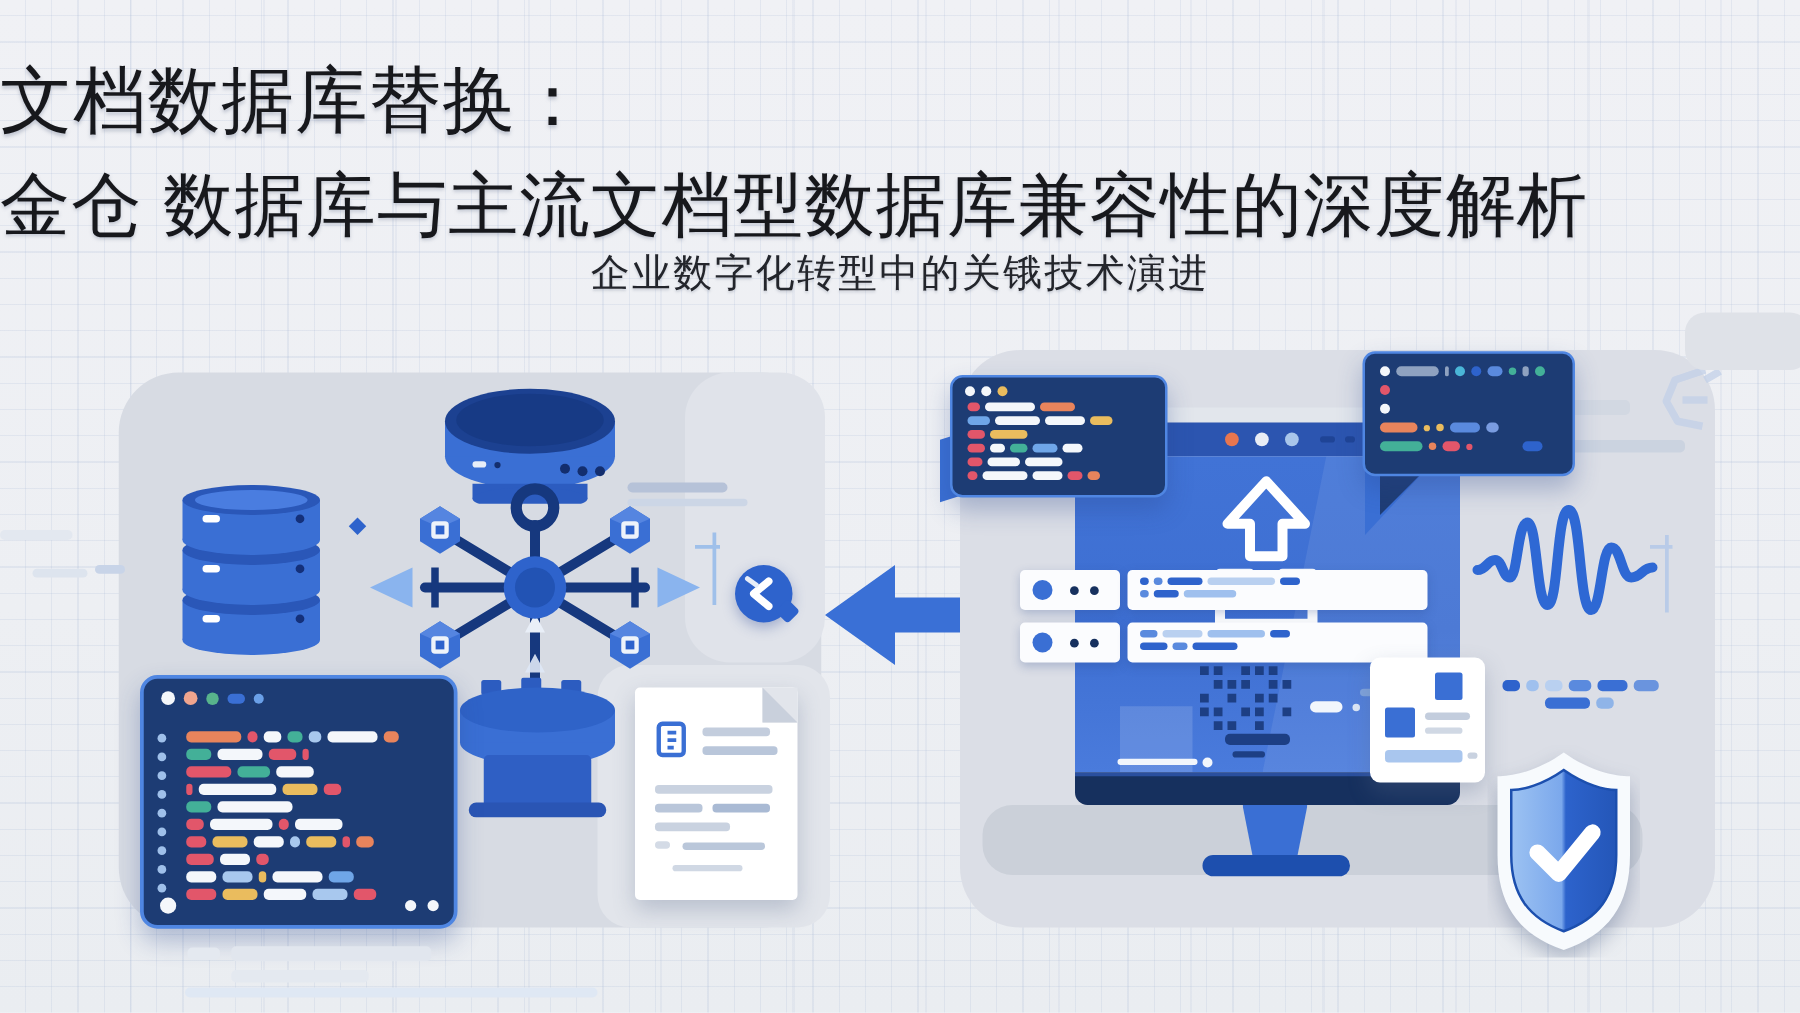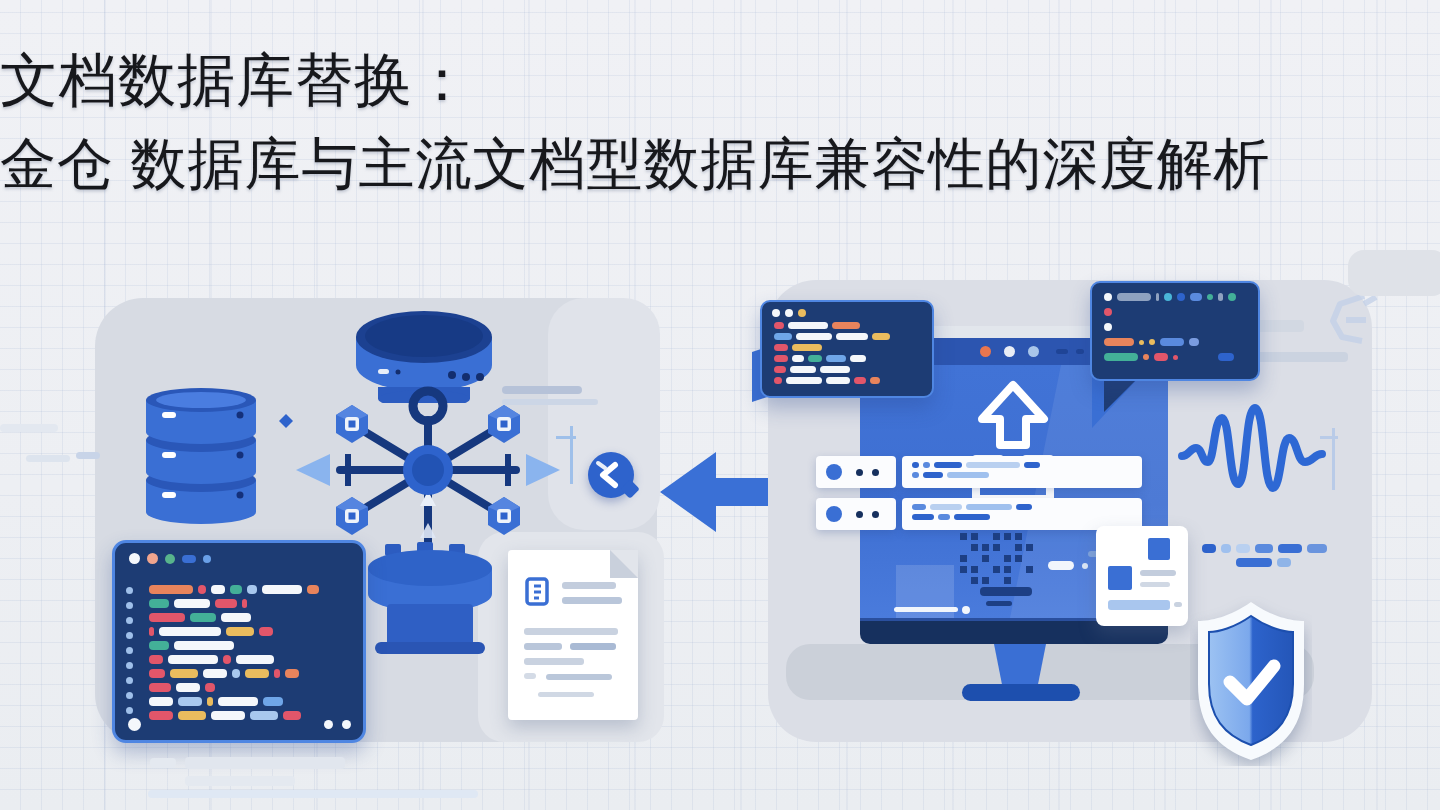--- a/index.html
+++ b/index.html
@@ -53,20 +53,21 @@
   .pin .tail{position:absolute;right:-3px;bottom:2px;width:14px;height:14px;
     background:#2e63cc;transform:rotate(45deg);border-radius:3px;}
 </style>
 </head>
 <body>
 
 <div class="stage">
 
   <div class="abs title l1">文档数据库替换：</div>
   <div class="abs title l2">金仓 数据库与主流文档型数据库兼容性的深度解析</div>
+  <div class="abs subtitle">企业数字化转型中的关锇技术演进</div>
 
   <div class="abs panel" style="left:95px;top:298px;width:562px;height:444px;"></div>
   <div class="abs" style="left:548px;top:298px;width:112px;height:232px;background:#e0e3ea;border-radius:36px;"></div>
   <div class="abs subpanel" style="left:478px;top:532px;width:186px;height:210px;"></div>
 
   <div class="abs faint" style="left:0;top:424px;width:58px;height:8px;background:#e3e8f0;"></div>
   <div class="abs faint" style="left:26px;top:455px;width:44px;height:7px;background:#dde4ee;"></div>
   <div class="abs faint" style="left:76px;top:452px;width:24px;height:7px;background:#c8d4e8;"></div>
   <div class="abs faint" style="left:502px;top:386px;width:80px;height:8px;background:#b6c2d8;"></div>
   <div class="abs faint" style="left:502px;top:399px;width:96px;height:6px;background:#ccd6e6;"></div>

